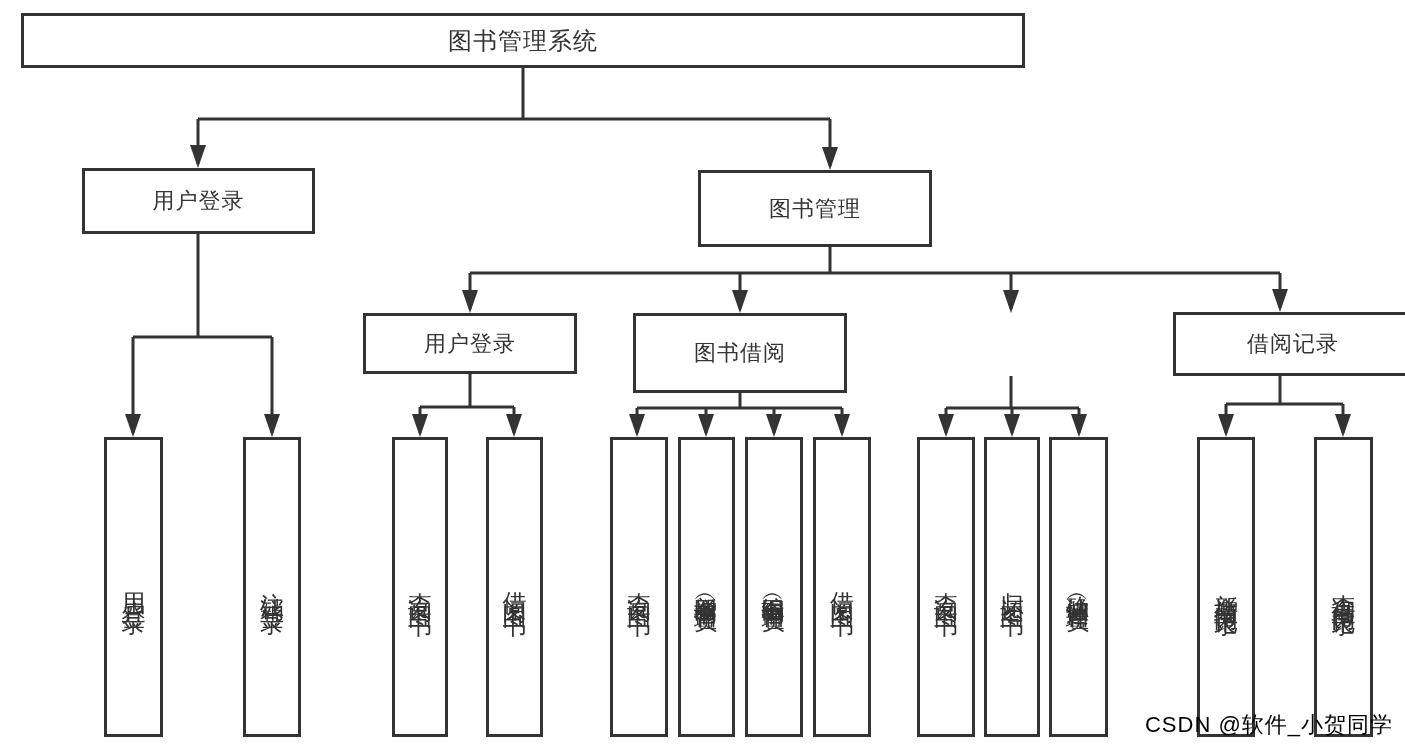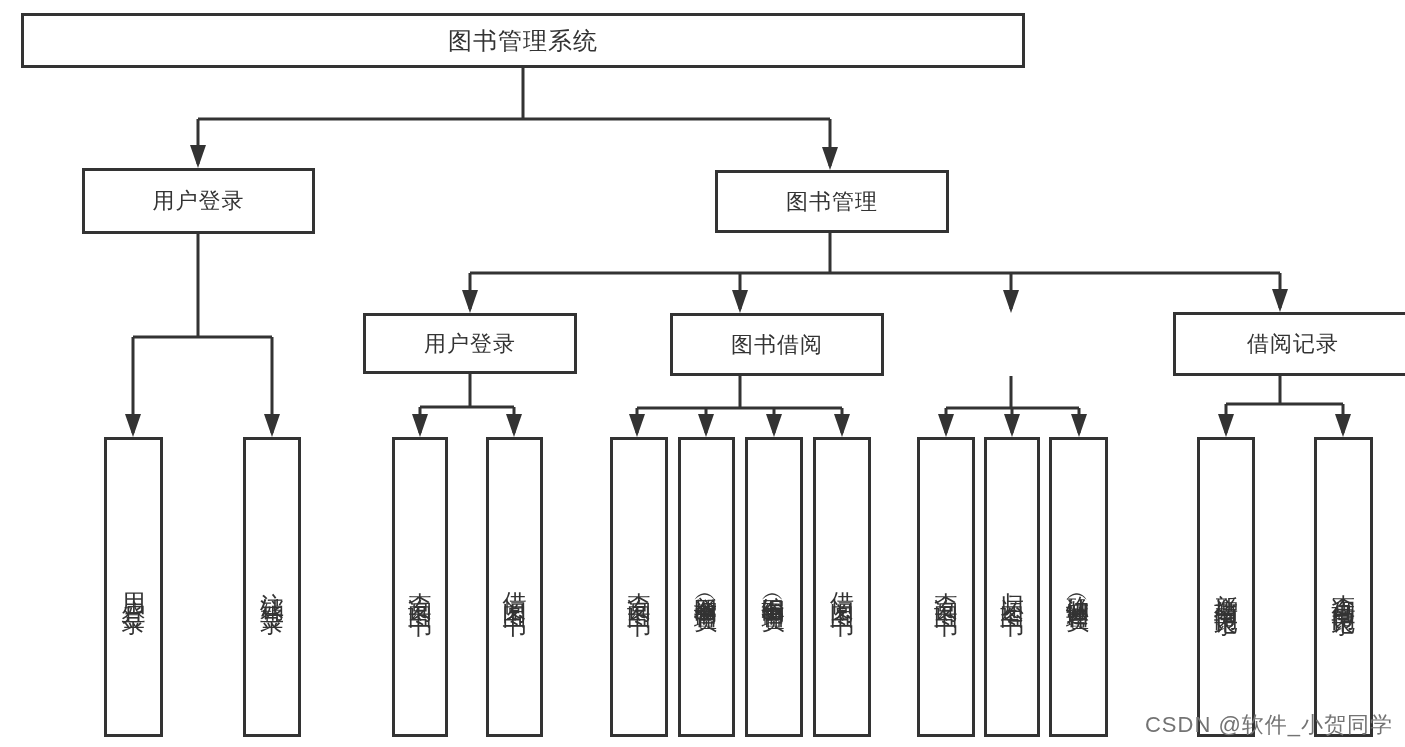--- a/index.html
+++ b/index.html
@@ -32,21 +32,21 @@
     letter-spacing:7px;
     white-space:nowrap;
   }
   .v.len6 .lbl{letter-spacing:4px;}
   .v.len9 .lbl{font-size:23px;letter-spacing:2px;}
   .watermark{
     position:absolute;
     right:12px;
     bottom:7px;
     font-size:22px;
-    color:#737373;
+    color:#000000;
     letter-spacing:1px;
     white-space:nowrap;
   }
 </style>
 </head>
 <body>
 
 <div class="canvas">
 
   <svg class="connectors" id="connectors" width="1405" height="747">
@@ -72,28 +72,28 @@
       <polygon points="1335,414 1351,414 1343,437" fill="#333333"></polygon>
     </svg>
 
   <div class="box h1" style="left:21px;top:13px;width:1004px;height:55px">
     <span class="lbl">图书管理系统</span>
   </div>
 
   <div class="box h2" style="left:82px;top:168px;width:233px;height:66px">
     <span class="lbl">用户登录</span>
   </div>
-  <div class="box h2" style="left:715px;top:170px;width:234px;height:63px">
+  <div class="box h2" style="left:698px;top:170px;width:234px;height:77px">
     <span class="lbl">图书管理</span>
   </div>
 
   <div class="box h2" style="left:363px;top:313px;width:214px;height:61px">
     <span class="lbl">用户登录</span>
   </div>
-  <div class="box h2" style="left:670px;top:313px;width:214px;height:63px">
+  <div class="box h2" style="left:633px;top:313px;width:214px;height:80px">
     <span class="lbl">图书借阅</span>
   </div>
   <div class="box h2" style="left:1173px;top:312px;width:240px;height:64px">
     <span class="lbl">借阅记录</span>
   </div>
 
   <div class="box v" style="left:104px;top:437px;width:59px;height:300px">
     <span class="lbl">用户登录</span>
   </div>
   <div class="box v" style="left:243px;top:437px;width:58px;height:300px">

